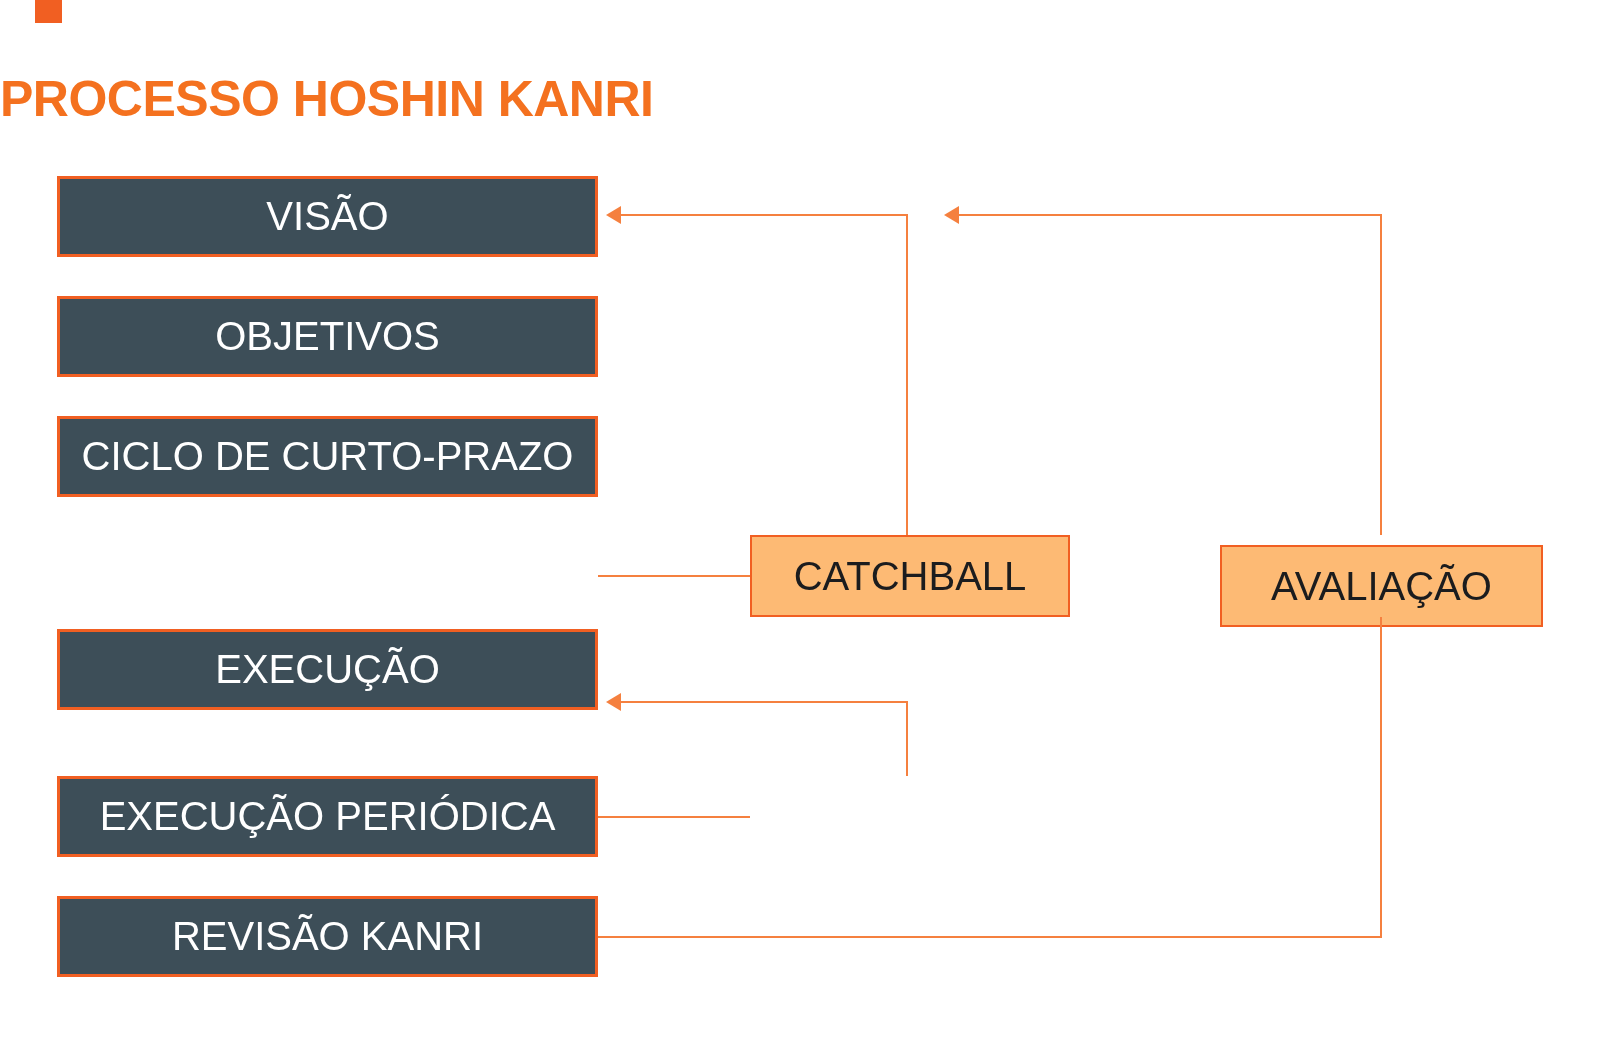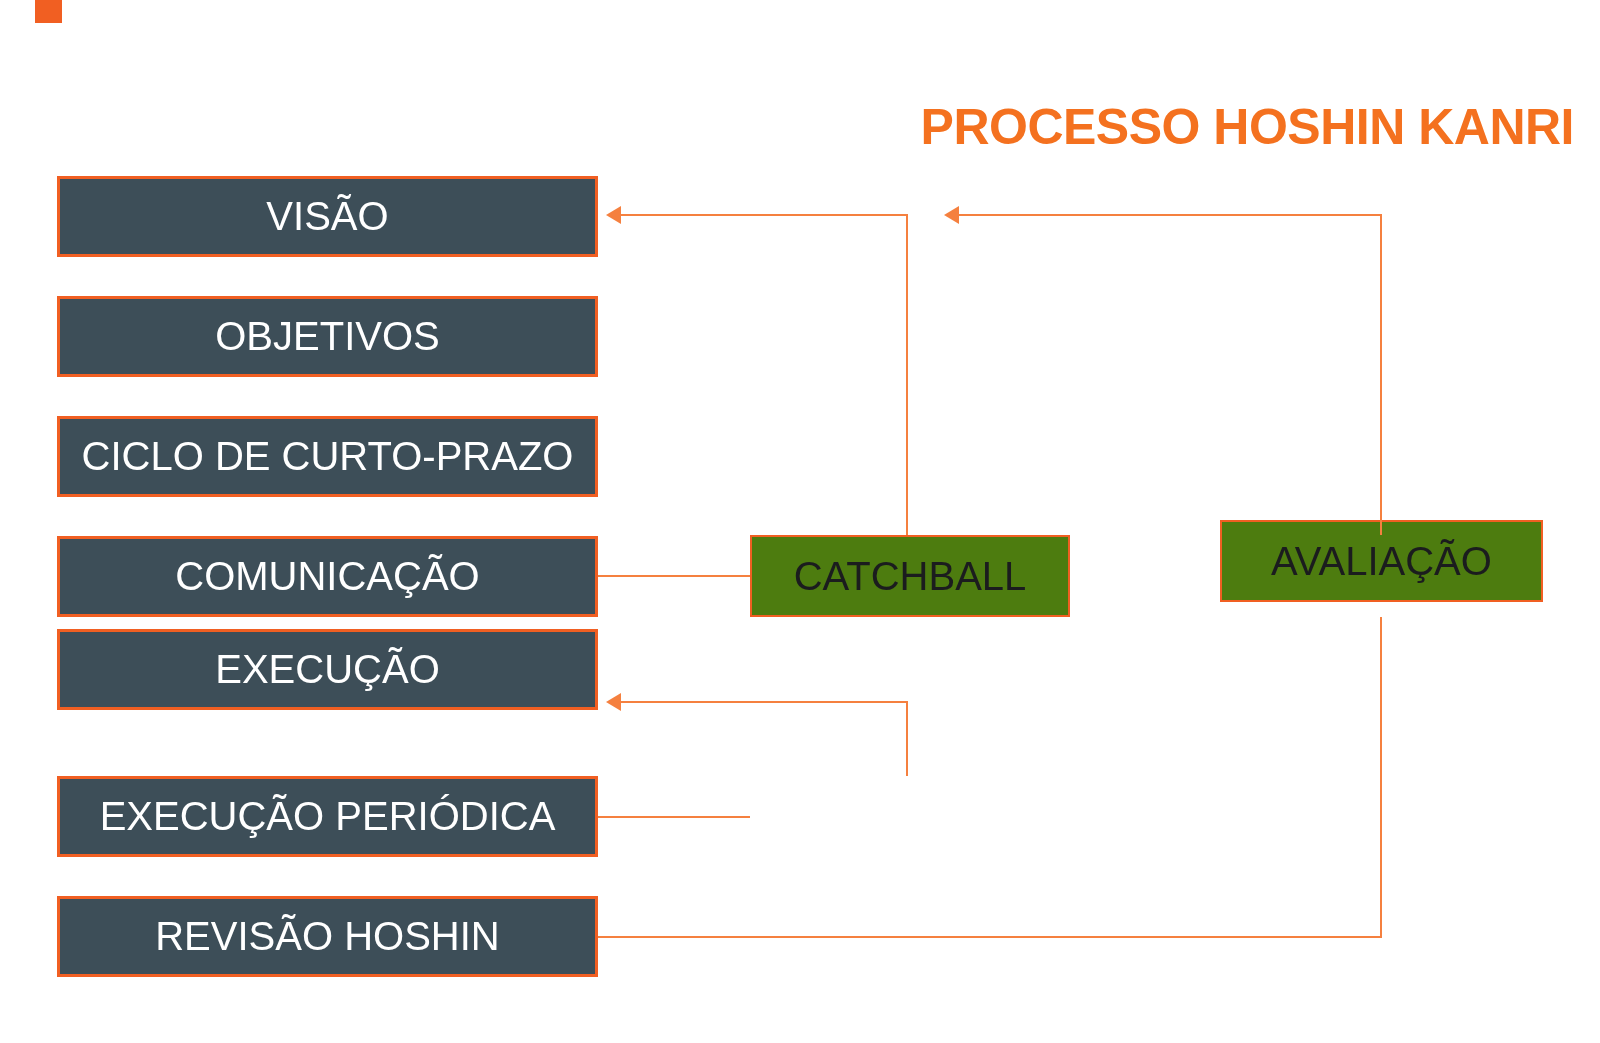--- a/index.html
+++ b/index.html
@@ -18,26 +18,25 @@
     position: absolute;
     left: 35px; top: 0;
     width: 27px; height: 23px;
     background: #f15f22;
   }
 
   .title {
     position: absolute;
     left: 0; top: 70px;
     width: 1574px;
-    text-align: right;
+    text-align: left;
     font-size: 50px;
     font-weight: bold;
     letter-spacing: -0.5px;
     color: #f4711f;
-    margin-top: 28px;
   }
 
   .step-box {
     position: absolute;
     left: 57px;
     width: 541px;
     height: 81px;
     background: #3d4e58;
     border: 3px solid #f15f22;
     display: flex;
@@ -45,21 +44,21 @@
     justify-content: center;
     color: #ffffff;
     font-size: 40px;
     white-space: nowrap;
   }
 
   .feedback-box {
     position: absolute;
     width: 320px;
     height: 82px;
-    background: #4d7c0f;
+    background: #fdba74;
     border: 2px solid #f15f22;
     display: flex;
     align-items: center;
     justify-content: center;
     color: #1b1c1e;
     font-size: 40px;
     white-space: nowrap;
   }
 
   .line {
@@ -82,27 +81,26 @@
 
 <div class="canvas">
 
   <div class="corner-square"></div>
 
   <div class="title">PROCESSO HOSHIN KANRI</div>
 
   <div class="step-box" style="top:176px">VISÃO</div>
   <div class="step-box" style="top:296px">OBJETIVOS</div>
   <div class="step-box" style="top:416px">CICLO DE CURTO-PRAZO</div>
-  <div class="step-box" style="top:536px">COMUNICAÇÃO</div>
   <div class="step-box" style="top:629px">EXECUÇÃO</div>
   <div class="step-box" style="top:776px">EXECUÇÃO PERIÓDICA</div>
-  <div class="step-box" style="top:896px">REVISÃO HOSHIN</div>
+  <div class="step-box" style="top:896px">REVISÃO KANRI</div>
 
   <div class="feedback-box" style="left:750px; top:535px">CATCHBALL</div>
-  <div class="feedback-box" style="left:1220px; top:520px; width:323px">AVALIAÇÃO</div>
+  <div class="feedback-box" style="left:1220px; top:545px; width:323px">AVALIAÇÃO</div>
 
   <div class="line h" style="left:598px; top:575px; width:152px"></div>
 
   <div class="line v" style="left:906px; top:215px; height:320px"></div>
   <div class="line h" style="left:620px; top:214px; width:288px"></div>
   <div class="arrow-left" style="left:606px; top:206px"></div>
 
   <div class="line v" style="left:1380px; top:215px; height:320px"></div>
   <div class="line h" style="left:958px; top:214px; width:424px"></div>
   <div class="arrow-left" style="left:944px; top:206px"></div>

